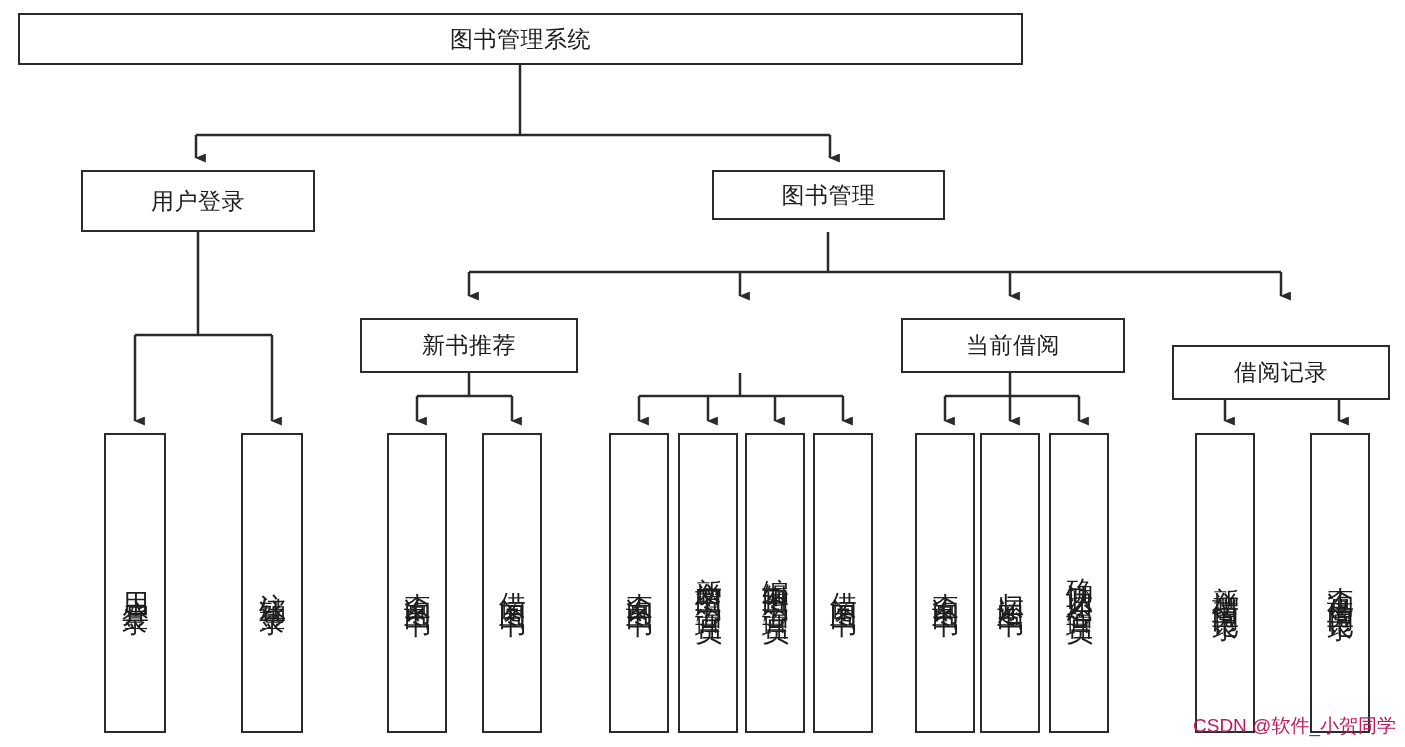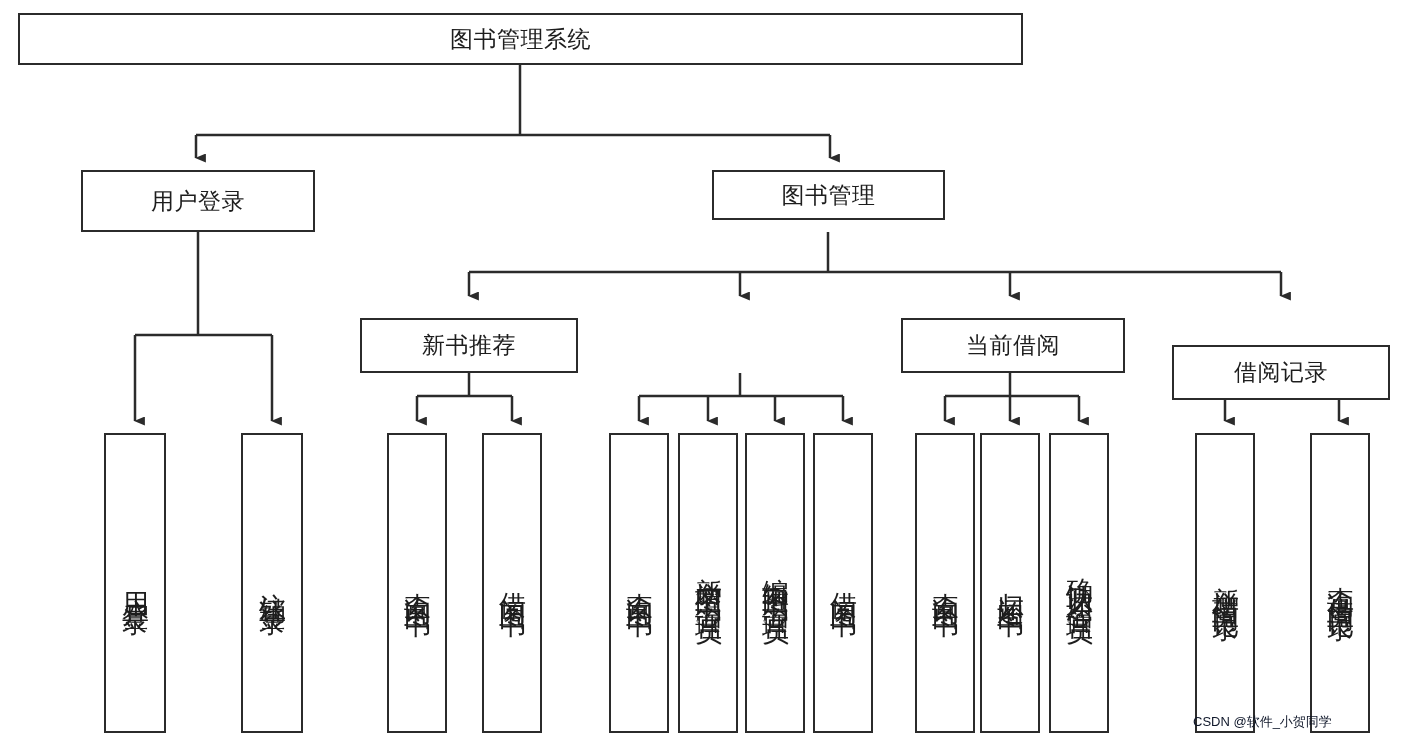--- a/index.html
+++ b/index.html
@@ -55,22 +55,22 @@
     text-orientation: upright;
     font-size: 27px;
     letter-spacing: 6px;
     line-height: 1.0;
     text-align: center;
   }
   .watermark {
     position: absolute;
     left: 1193px;
     top: 713px;
-    font-size: 13px;
-    color: #0f172a;
+    font-size: 19px;
+    color: #be185d;
     white-space: nowrap;
     z-index: 3;
     font-family: "Liberation Sans", "DejaVu Sans", sans-serif;
   }
 </style>
 </head>
 <body>
 
 <div id="canvas">
 

